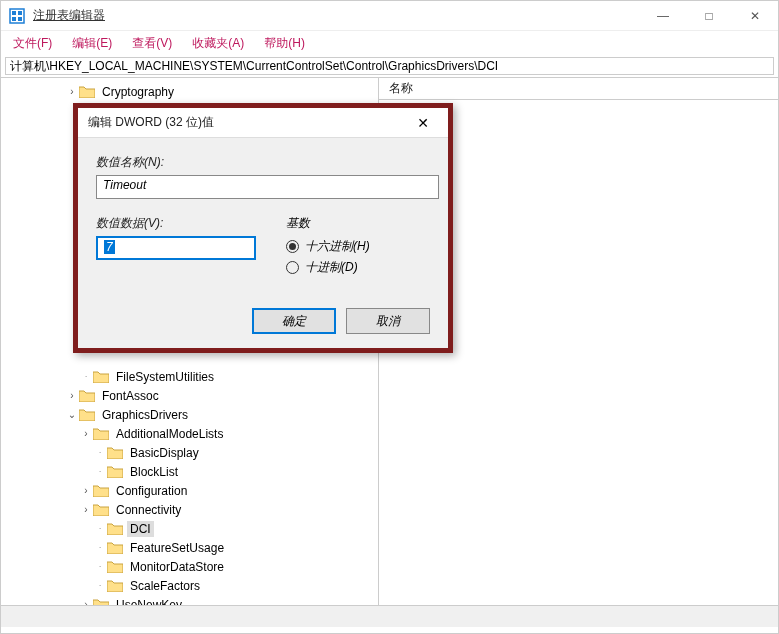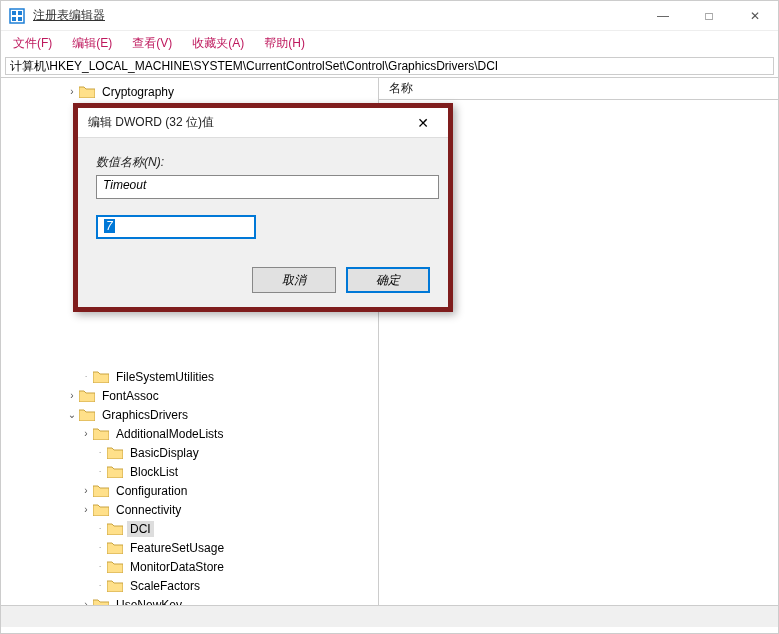--- a/index.html
+++ b/index.html
@@ -234,23 +234,37 @@
     <span class="t">编辑 DWORD (32 位)值</span>
     <span class="dlg-close">✕</span>
   </div>
   <div class="dlg-body">
     <div class="dlg-label">数值名称(N):</div>
     <div class="dlg-input-full">
       <span>Timeout</span>
     </div>
     <div class="dlg-row">
       <div>
+        <div class="dlg-label">数值数据(V):</div>
         <div class="dlg-input-small">
           <span class="val">7</span>
         </div>
       </div>
+      <div>
+        <div class="fieldset-label">基数</div>
+        <div class="radio-row">
+          <span class="radio-outer">
+              <span class="radio-inner"></span>
+            </span>
+          <span>十六进制(H)</span>
+        </div>
+        <div class="radio-row">
+          <span class="radio-outer"></span>
+          <span>十进制(D)</span>
+        </div>
+      </div>
     </div>
     <div class="dlg-buttons">
+      <div class="dlg-btn primary">确定</div>
       <div class="dlg-btn">取消</div>
-      <div class="dlg-btn primary">确定</div>
     </div>
   </div>
 </div>
 
 </body></html>

